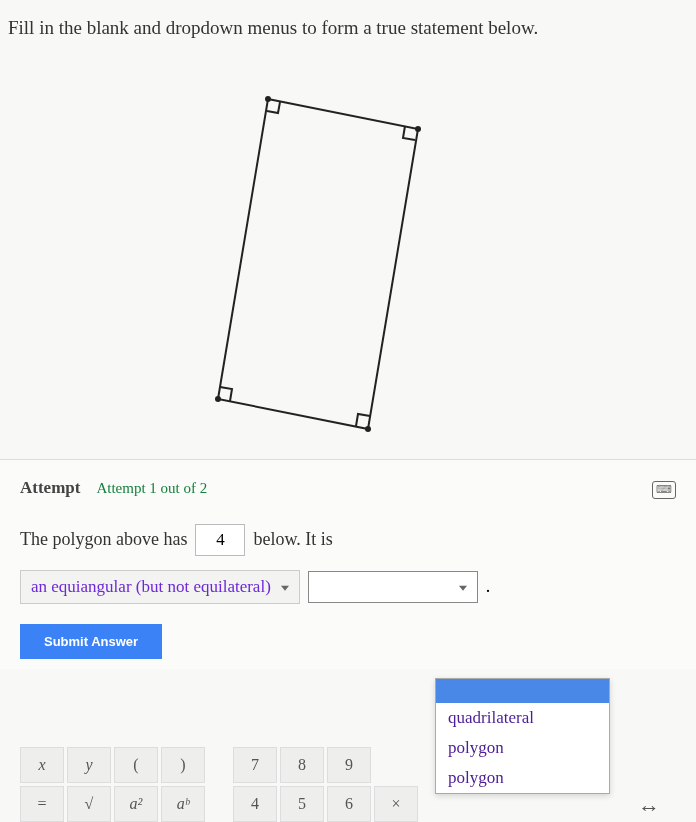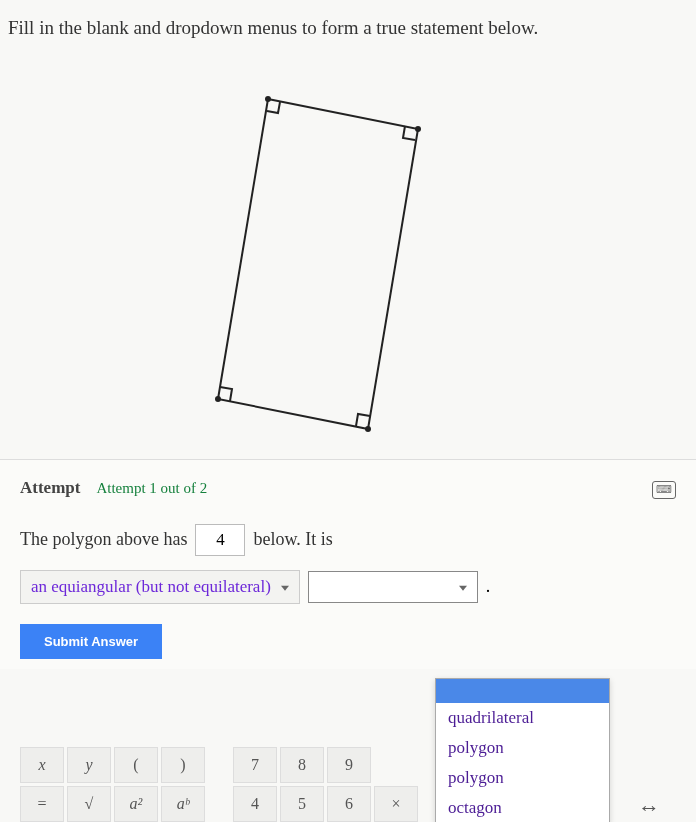--- a/index.html
+++ b/index.html
@@ -217,21 +217,20 @@
   </div>
 
   <button class="submit-btn">Submit Answer</button>
 </div>
 
 <div class="dropdown-menu" style="left:435px; top:678px;">
   <div class="opt-hl"></div>
   <div class="opt">quadrilateral</div>
   <div class="opt">polygon</div>
   <div class="opt">polygon</div>
-  <div class="opt">octagon</div>
 </div>
 
 <div class="keypad">
   <div class="key-group">
     <div class="key-row">
       <div class="key">x</div>
       <div class="key">y</div>
       <div class="key norm">(</div>
       <div class="key norm">)</div>
     </div>

